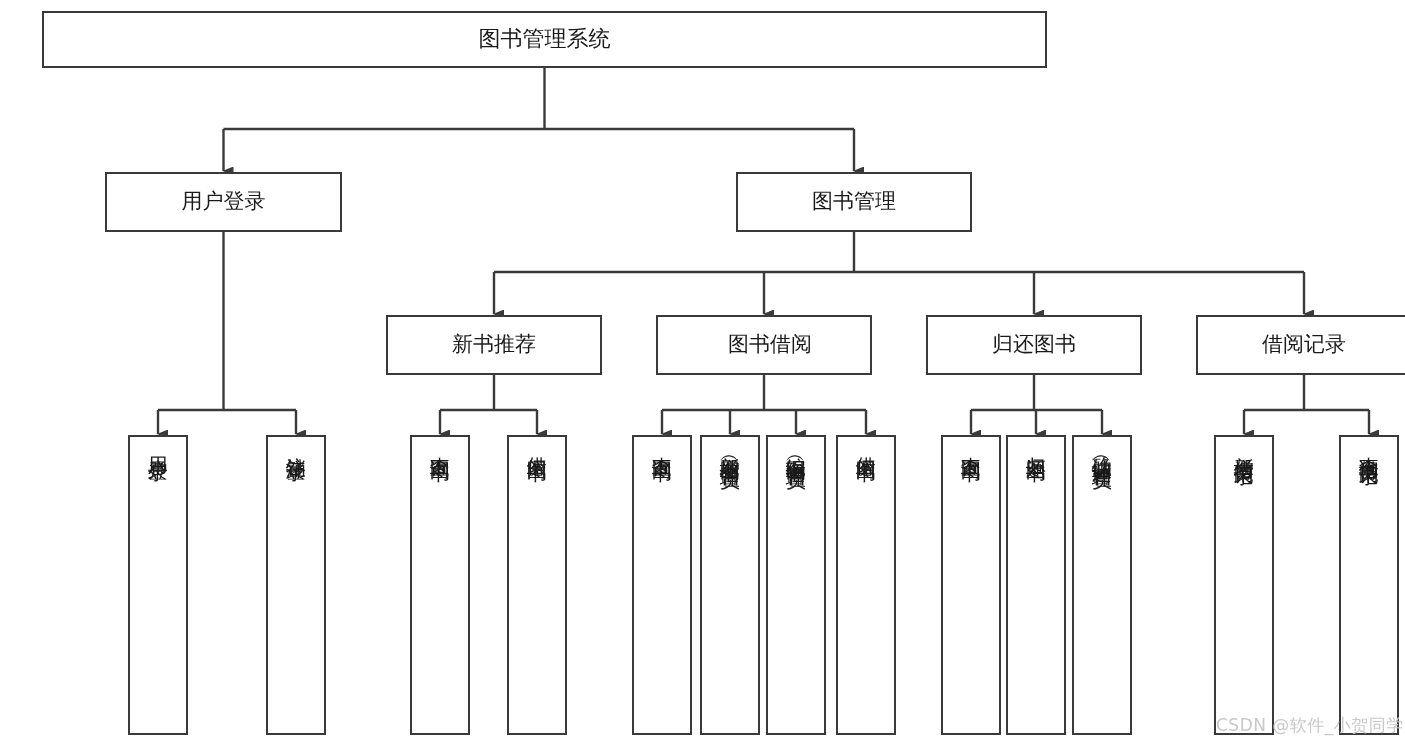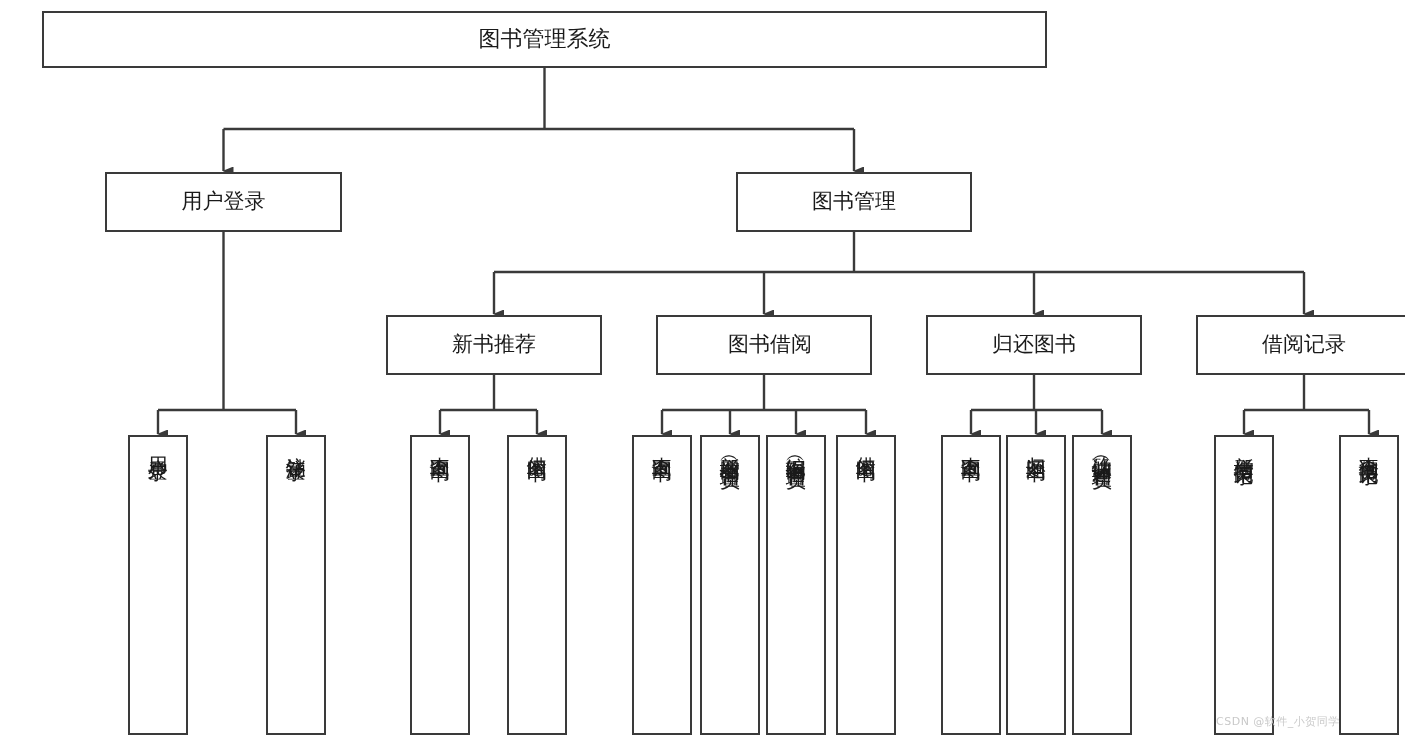--- a/index.html
+++ b/index.html
@@ -58,21 +58,21 @@
   }
   .node.leaf .label {
     writing-mode: vertical-rl;
     text-orientation: upright;
     letter-spacing: 2px;
     white-space: normal;
     max-height: 100%;
   }
   .watermark {
     position: absolute;
-    font-size: 11px;
+    font-size: 17px;
     color: #c9c9c9;
     white-space: nowrap;
     letter-spacing: 0.5px;
   }
 </style>
 </head>
 <body>
 
 <div id="diagram-root">
 

